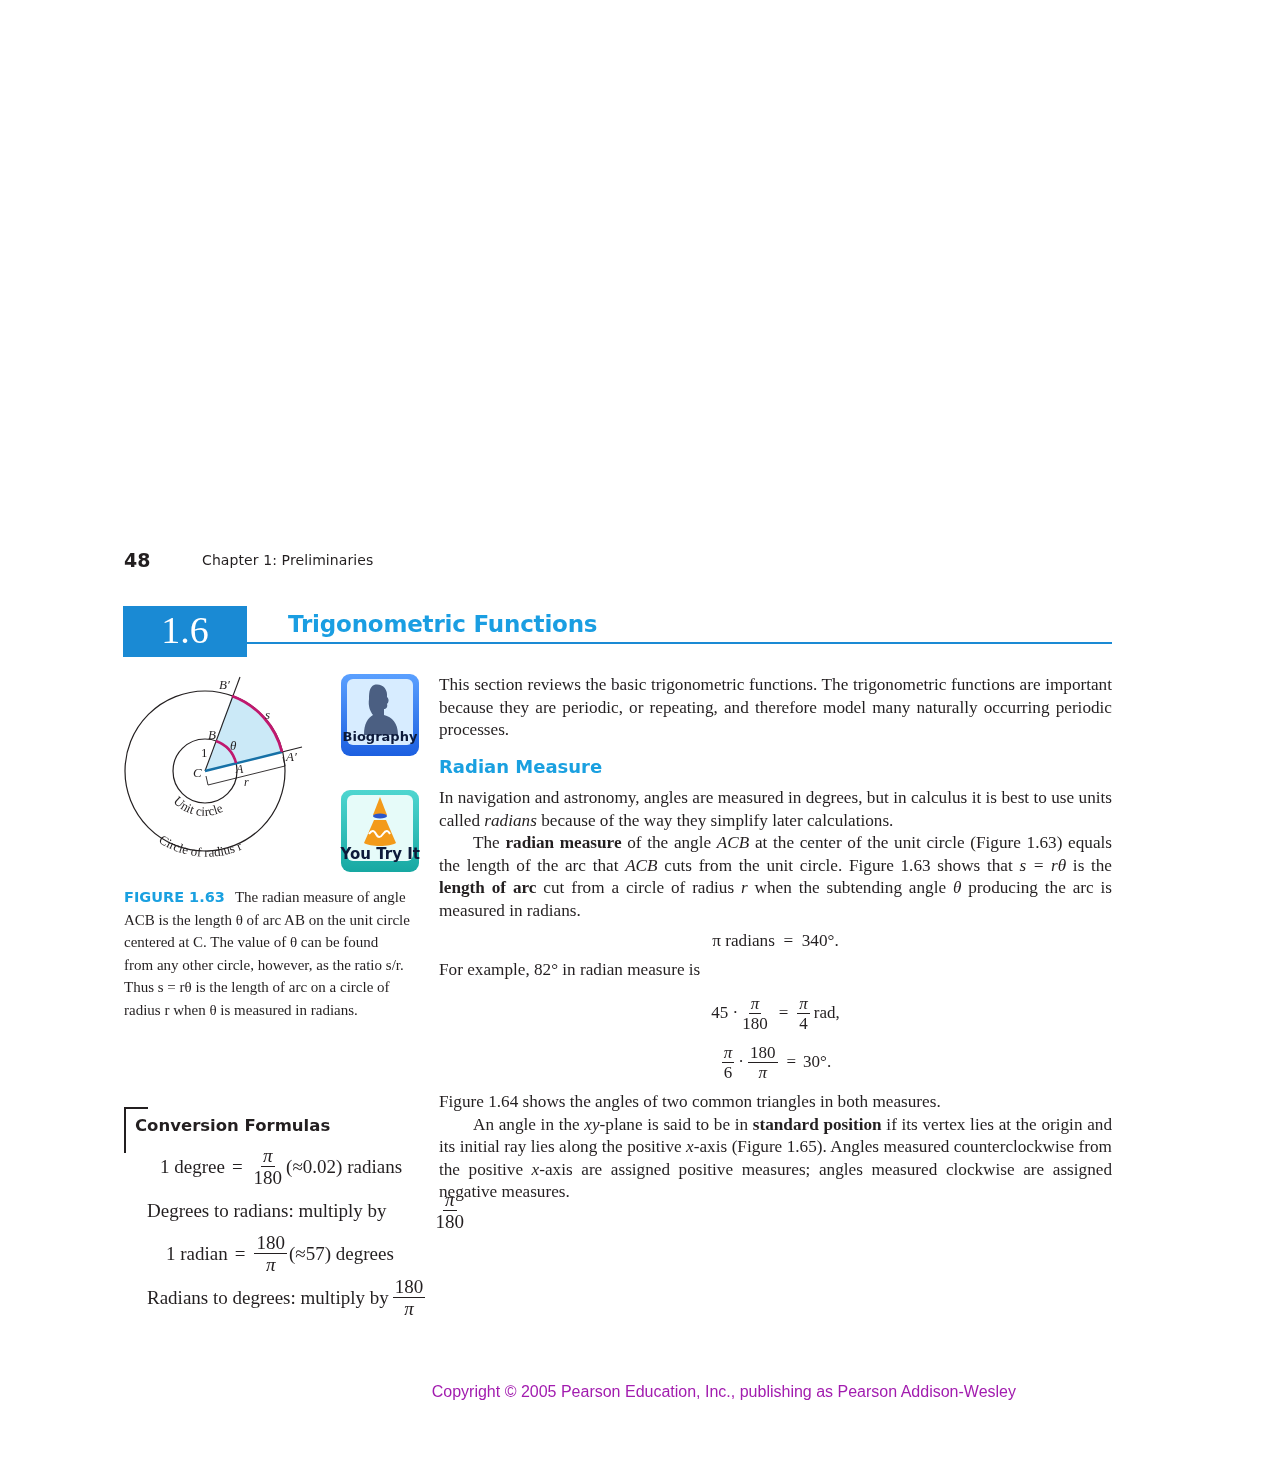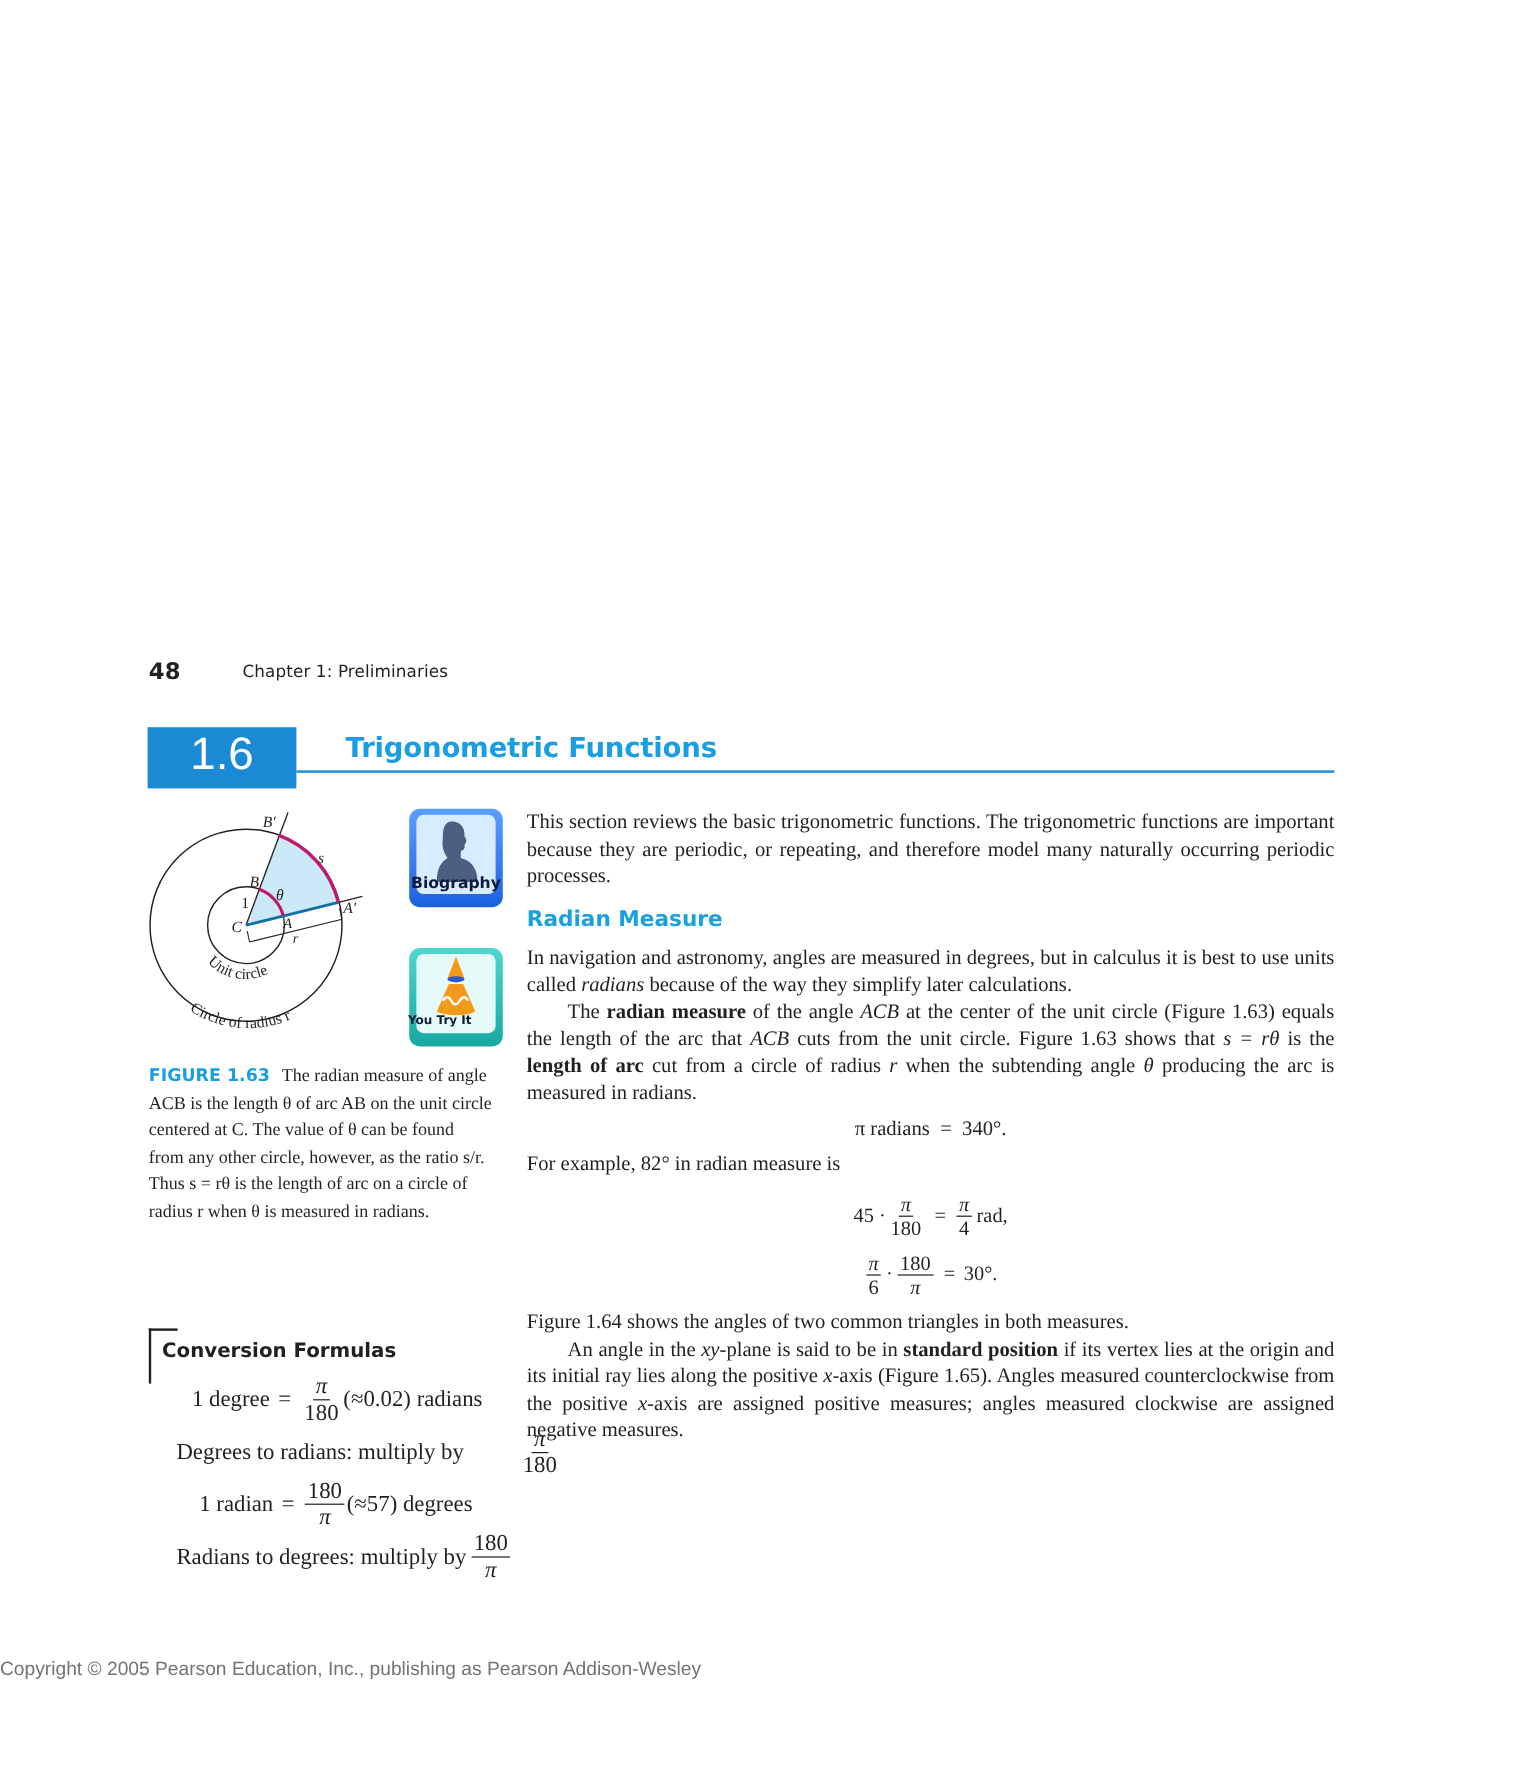--- a/index.html
+++ b/index.html
@@ -4,40 +4,40 @@
 <style>
   html, body { margin: 0; padding: 0; background: #ffffff; }
   body { width: 1280px; height: 1482px; position: relative; overflow: hidden;
          font-family: "Liberation Serif", "DejaVu Serif", serif; color: #231f20; }
   .abs { position: absolute; }
   .sans { font-family: "DejaVu Sans", "Liberation Sans", sans-serif; }
   .page-num { left: 124px; top: 549px; font-size: 19px; font-weight: bold; }
   .running-head { left: 202px; top: 552px; font-size: 14px; letter-spacing: 0.1px; }
   .sec-box { left: 123px; top: 606px; width: 124px; height: 51px; background: #1a8ad4; }
   .sec-num { left: 123px; top: 608px; width: 124px; text-align: center; color: #fff;
-             font-size: 38px; font-family: Liberation Sans, sans-serif; }
+             font-size: 38px; font-family: Liberation Serif, serif; }
   .sec-rule { left: 247px; top: 642px; width: 865px; height: 2px; background: #1a8ad4; }
   .sec-title { left: 288px; top: 611px; font-size: 23px; font-weight: bold; color: #1a9ee2;
                letter-spacing: -0.2px; }
   .body { font-size: 17.2px; line-height: 22.5px; text-align: justify; }
   .body p { margin: 0; }
   .indent { text-indent: 34px; }
   .subhead { font-size: 18px; font-weight: bold; color: #1aa0e0; }
   .caption { left: 124px; top: 886px; width: 286px; font-size: 15px; line-height: 22.5px; }
   .caption .fig-label { color: #1aa0e0; font-weight: bold; margin-right: 10px; font-size: 14.5px; }
   .conv-bracket-h { left: 124px; top: 1107px; width: 24px; height: 2px; background: #231f20; }
   .conv-bracket-v { left: 124px; top: 1107px; width: 2px; height: 46px; background: #231f20; }
   .conv-title { left: 135px; top: 1116px; font-size: 16.5px; font-weight: bold; }
   .formula { font-size: 19px; white-space: nowrap; display: flex; align-items: center; text-align: center; }
   .frac { display: inline-flex; flex-direction: column; align-items: center; vertical-align: middle;
           margin: 0 2px; line-height: 1; }
   .frac .num { padding: 0 2px 1px; border-bottom: 1px solid #231f20; }
   .frac .den { padding: 1px 2px 0; }
   .eq { margin: 0 7px; }
-  .copyright { left: 0; width: 1016px; top: 1383px; text-align: left; color: #737373;
+  .copyright { left: 0; width: 1016px; top: 1383px; text-align: right; color: #a21caf;
                font-size: 16px; font-family: "Liberation Sans", sans-serif; }
   .icon-btn { cursor: pointer; }
   i { font-style: italic; }
 </style>
 </head>
 <body>
 
 <div class="abs page-num sans">48</div>
 <div class="abs running-head sans">Chapter 1: Preliminaries</div>
 
@@ -106,21 +106,21 @@
           <stop offset="1" stop-color="#17a8a2"></stop>
       </linearGradient>
     </defs>
     <rect x="1" y="1" width="78" height="82" rx="9" fill="url(#ytiG)"></rect>
     <rect x="7" y="6" width="66" height="66" rx="6" fill="#e6fbf9"></rect>
     <path d="M40,8 L47,26 L33,26 Z" fill="#f39a1a"></path>
     <ellipse cx="40" cy="27" rx="7" ry="2.5" fill="#2c55c9"></ellipse>
     <path d="M34,31 L46,31 L56,54 C50,58 30,58 24,54 Z" fill="#f39a1a"></path>
     <path d="M29,45 q4,-6 7,0 t7,0 t7,0" fill="none" stroke="#ffffff" stroke-width="2"></path>
   </svg>
-  <div class="abs sans" style="left:0; top:56px; width:80px; text-align:left; font-size:10px; font-weight:bold; color:#0d1a3a;">You Try It</div>
+  <div class="abs sans" style="left:0; top:56px; width:80px; text-align:right; font-size:15px; font-weight:bold; color:#0d1a3a;">You Try It</div>
 </div>
 
 <div class="abs caption">
   <span class="fig-label sans">FIGURE 1.63</span><span>The radian measure of angle ACB is the length θ of arc AB on the unit circle centered at C. The value of θ can be found from any other circle, however, as the ratio s/r. Thus s = rθ is the length of arc on a circle of radius r when θ is measured in radians.</span>
 </div>
 
 <div class="abs conv-bracket-h"></div>
 <div class="abs conv-bracket-v"></div>
 <div class="abs conv-title sans">Conversion Formulas</div>
 

